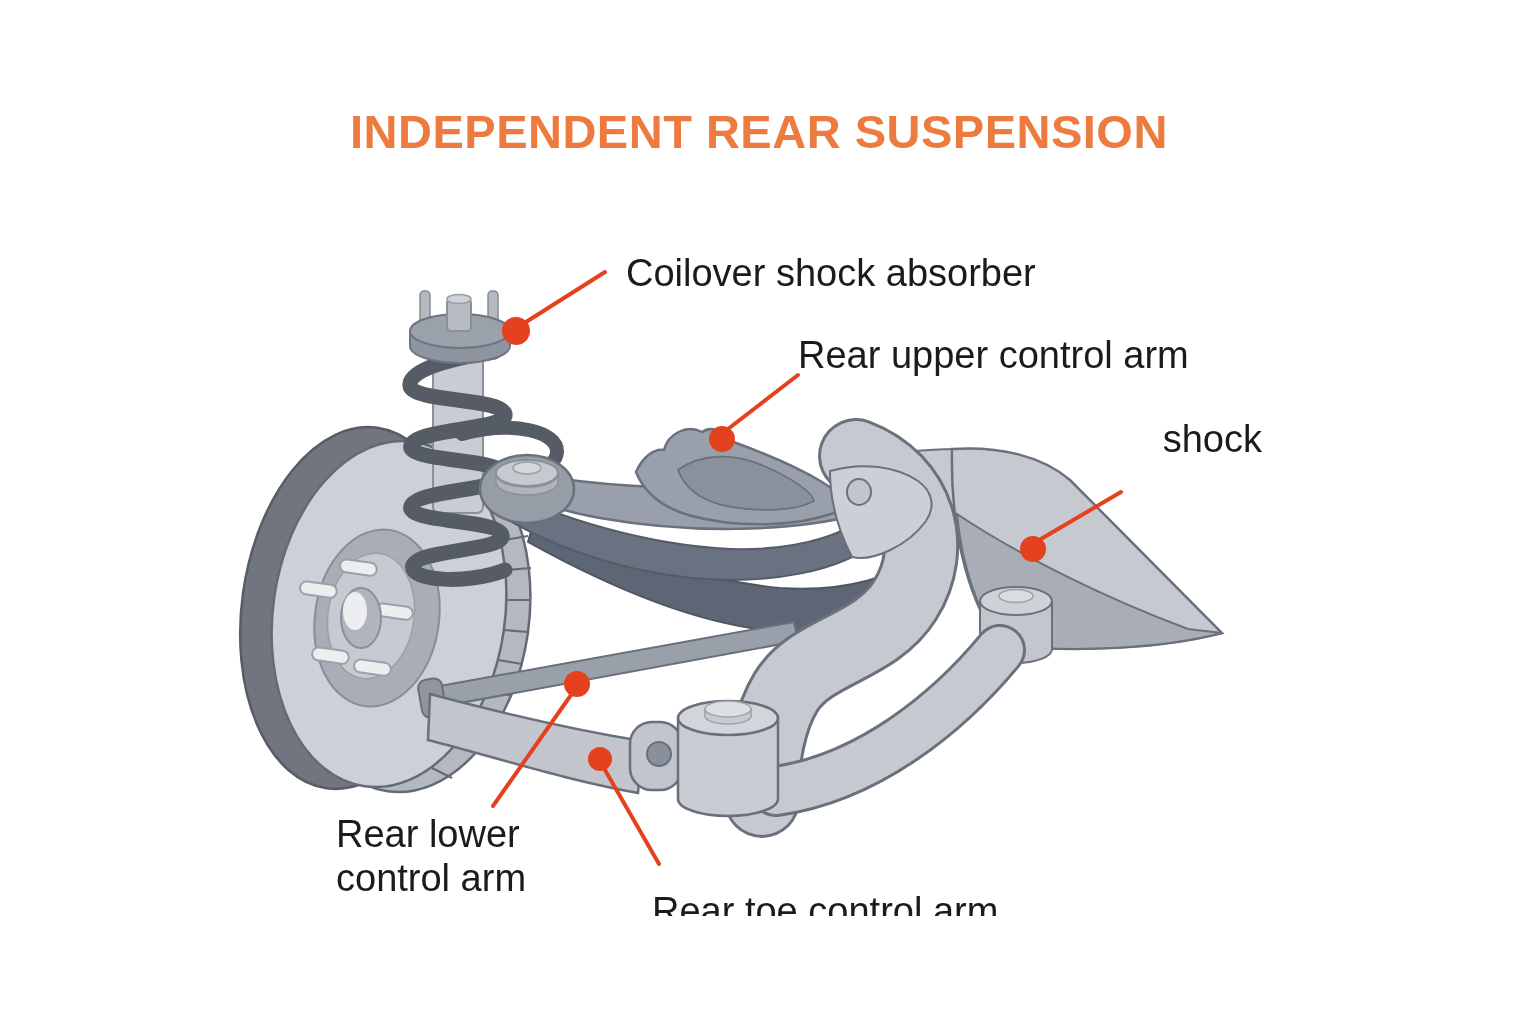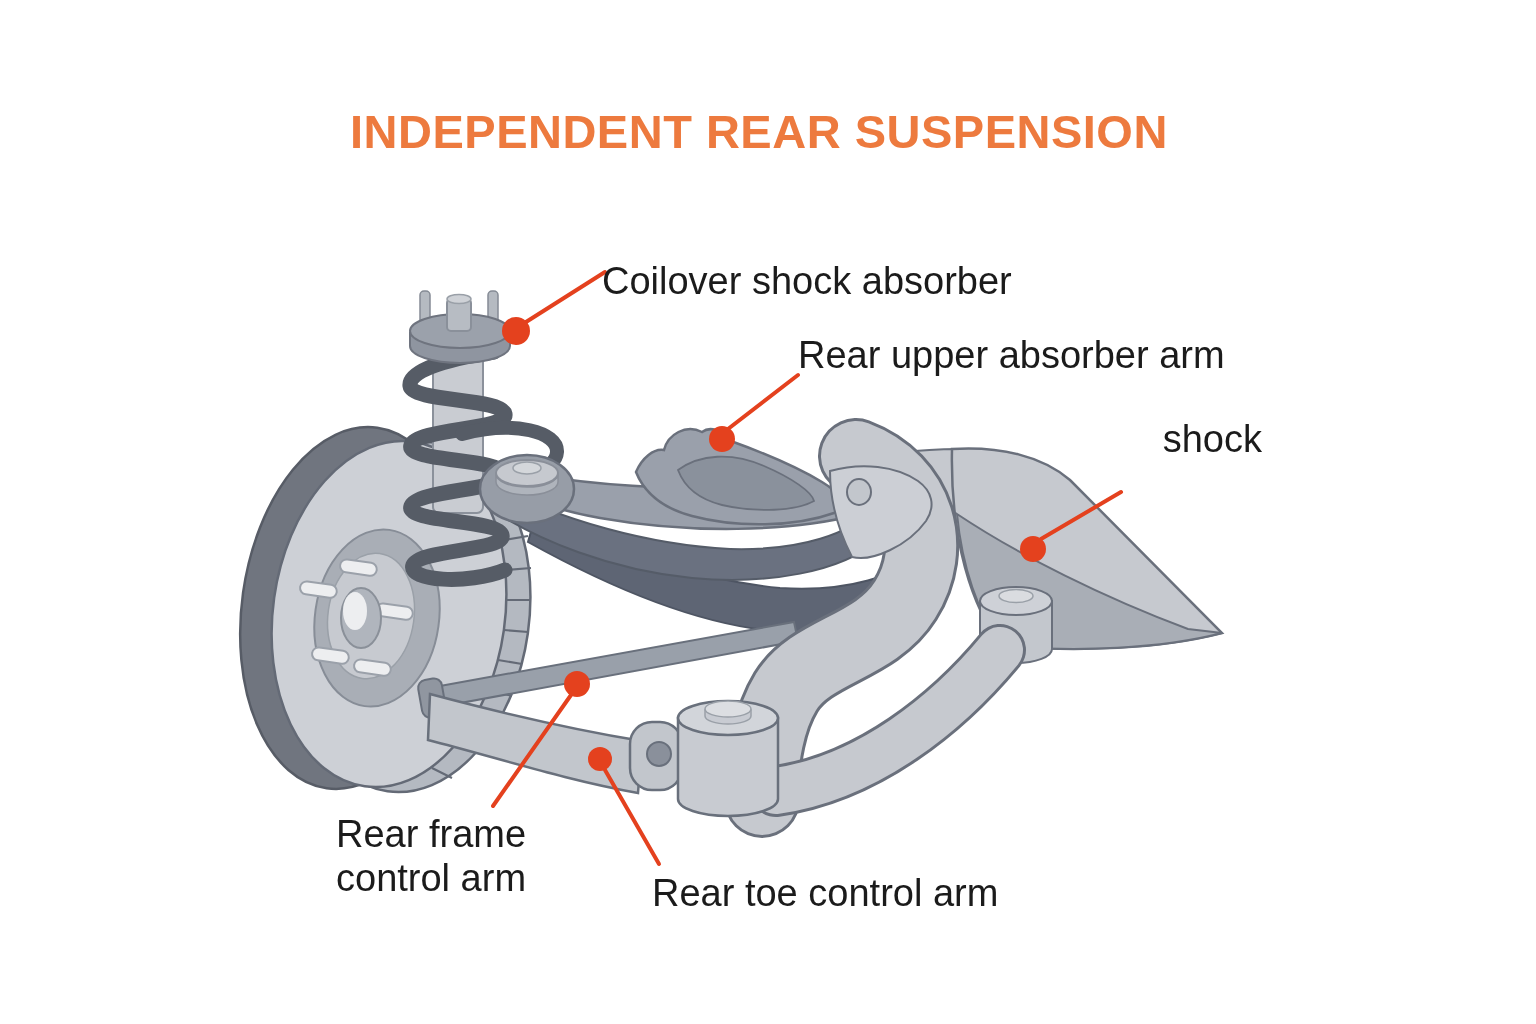--- a/index.html
+++ b/index.html
@@ -138,27 +138,27 @@
       <circle cx="516" cy="331" r="14"></circle>
       <circle cx="722" cy="439" r="13"></circle>
       <circle cx="1033" cy="549" r="13"></circle>
       <circle cx="577" cy="684" r="13"></circle>
       <circle cx="600" cy="759" r="12"></circle>
     </g>
   </svg>
 
   <div class="title" style="color:#ED7A3E;">INDEPENDENT REAR SUSPENSION</div>
 
-  <div class="lbl" style="left:602px;top:251px;margin-top:8px;">Coilover shock absorber</div>
+  <div class="lbl" style="left:626px;top:251px;">Coilover shock absorber</div>
 
-  <div class="lbl" style="left:798px;top:333px;">Rear upper absorber arm</div>
+  <div class="lbl" style="left:798px;top:333px;">Rear upper control arm</div>
 
   <div class="lbl right" style="right:274px;top:417px;">
     <div>shock</div>
   </div>
 
   <div class="lbl" style="left:336px;top:812px;">
-    <div>Rear frame</div>
+    <div>Rear lower</div>
     <div>control arm</div>
   </div>
 
-  <div class="lbl" style="left:652px;top:871px;">Rear toe control arm</div>
+  <div class="lbl" style="left:652px;top:889px;">Rear toe control arm</div>
 </div>
 
 </body></html>

